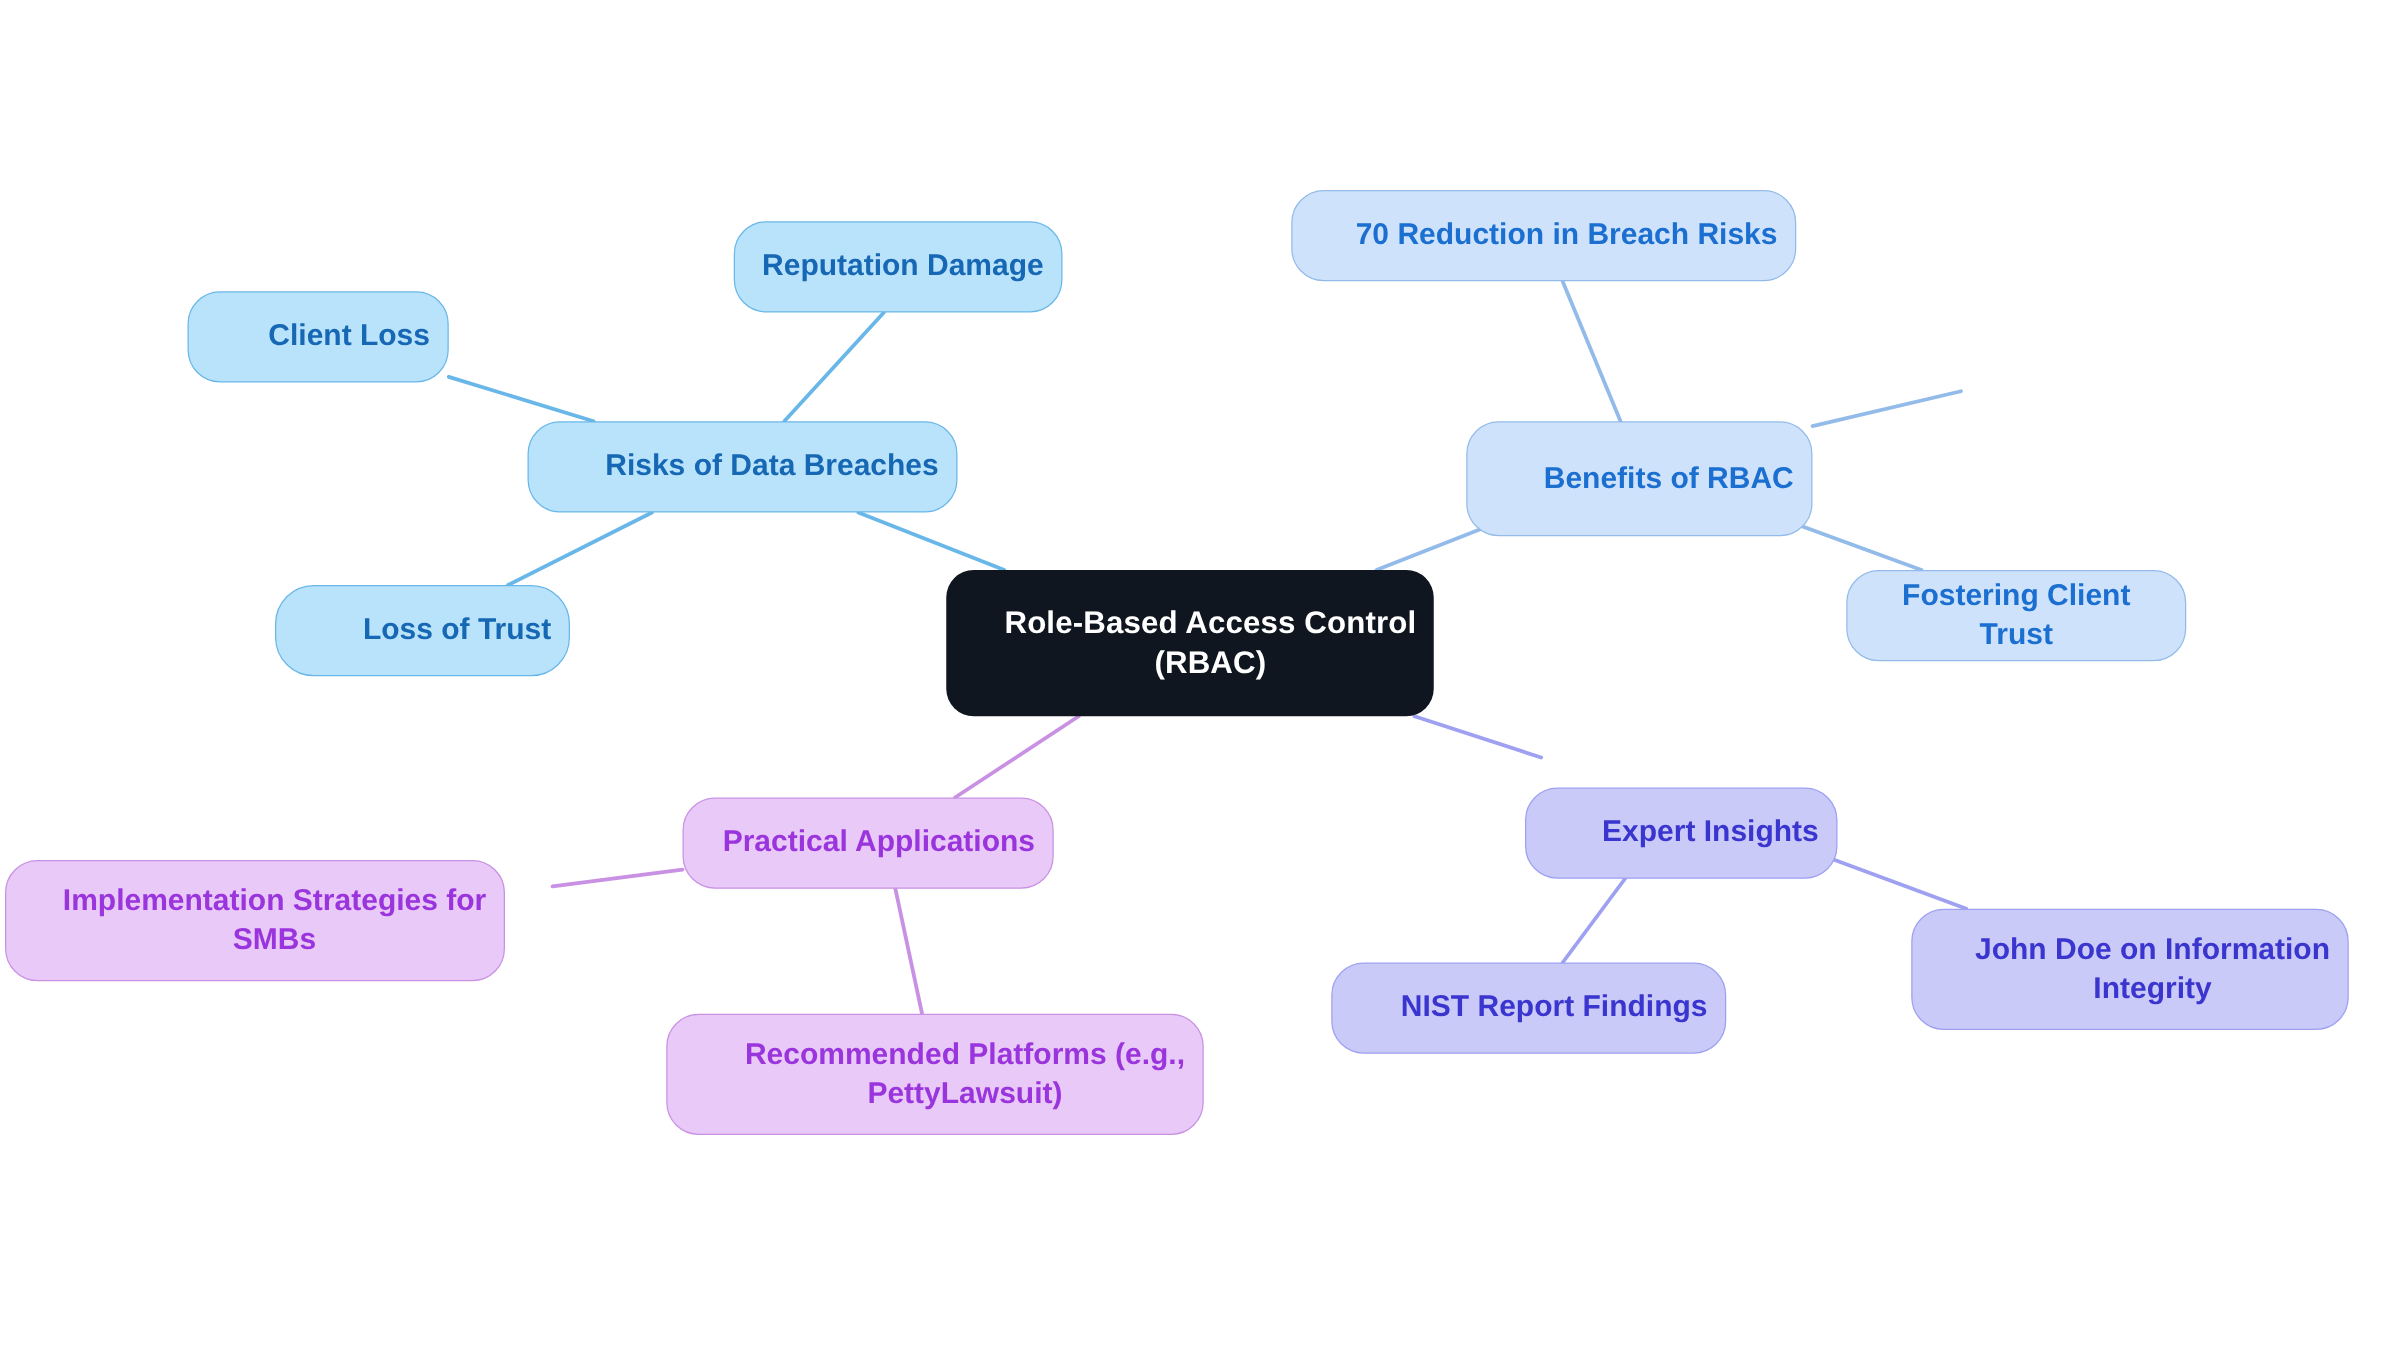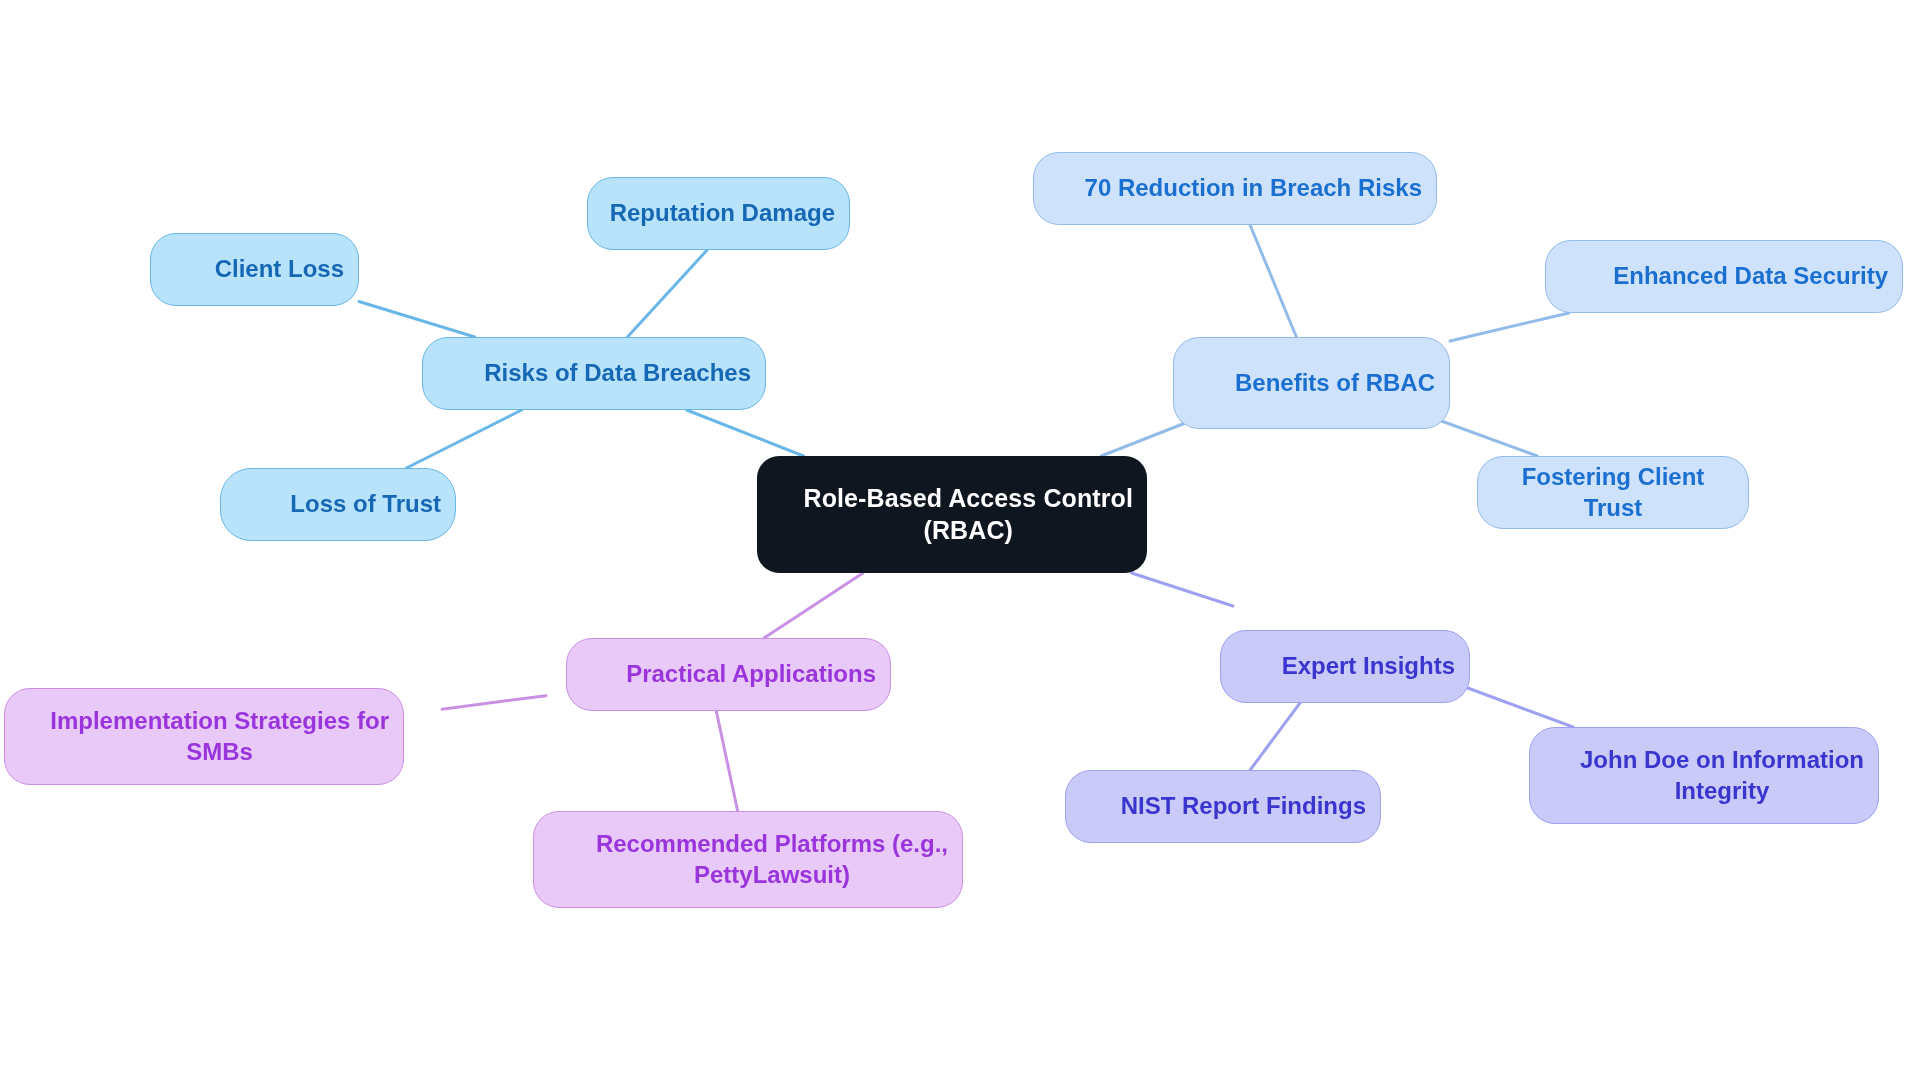--- a/index.html
+++ b/index.html
@@ -96,24 +96,23 @@
       <line x1="716.2932432432433" y1="711" x2="737.6445945945947" y2="811" stroke="#c991e3" stroke-width="3" stroke-linecap="round"></line>
     </svg>
 <div class="node node-root" style="left: 757px; top: 456px; width: 390px; height: 117px;"><span>Role-Based Access Control
 (RBAC)</span></div>
     <div class="node node-blue" style="left: 422px; top: 337px; width: 344px; height: 73px;"><span>Risks of Data Breaches</span></div>
     <div class="node node-blue" style="left: 150px; top: 233px; width: 209px; height: 73px;"><span>Client Loss</span></div>
     <div class="node node-blue" style="left: 587px; top: 177px; width: 263px; height: 73px;"><span>Reputation Damage</span></div>
     <div class="node node-blue" style="left: 220px; top: 468px; width: 236px; height: 73px; border-radius: 31px;"><span>Loss of Trust</span></div>
     <div class="node node-lightblue" style="left: 1173px; top: 337px; width: 277px; height: 92px;"><span>Benefits of RBAC</span></div>
     <div class="node node-lightblue" style="left: 1033px; top: 152px; width: 404px; height: 73px;"><span>70 Reduction in Breach Risks</span></div>
-    <div class="node node-lightblue" style="left: 1545px; top: 240px; width: 358px; height: 73px;"><span>Enhanced Data Security</span></div>
     <div class="node node-lightblue" style="left: 1477px; top: 456px; width: 272px; height: 73px;"><span>Fostering Client Trust</span></div>
     <div class="node node-periwinkle" style="left: 1220px; top: 606px; width: 250px; height: 73px; margin-top: 24px;"><span>Expert Insights</span></div>
     <div class="node node-periwinkle" style="left: 1065px; top: 770px; width: 316px; height: 73px;"><span>NIST Report Findings</span></div>
     <div class="node node-periwinkle" style="left: 1529px; top: 727px; width: 350px; height: 97px;"><span>John Doe on Information
 Integrity</span></div>
-    <div class="node node-orchid" style="left: 546px; top: 638px; width: 325px; height: 73px; margin-left: 20px;"><span>Practical Applications</span></div>
+    <div class="node node-orchid" style="left: 546px; top: 638px; width: 297px; height: 73px;"><span>Practical Applications</span></div>
     <div class="node node-orchid" style="left: 4px; top: 688px; width: 400px; height: 97px;"><span>Implementation Strategies for
 SMBs</span></div>
     <div class="node node-orchid" style="left: 533px; top: 811px; width: 430px; height: 97px;"><span>Recommended Platforms (e.g.,
 PettyLawsuit)</span></div>
   </div>
 
 </body></html>

